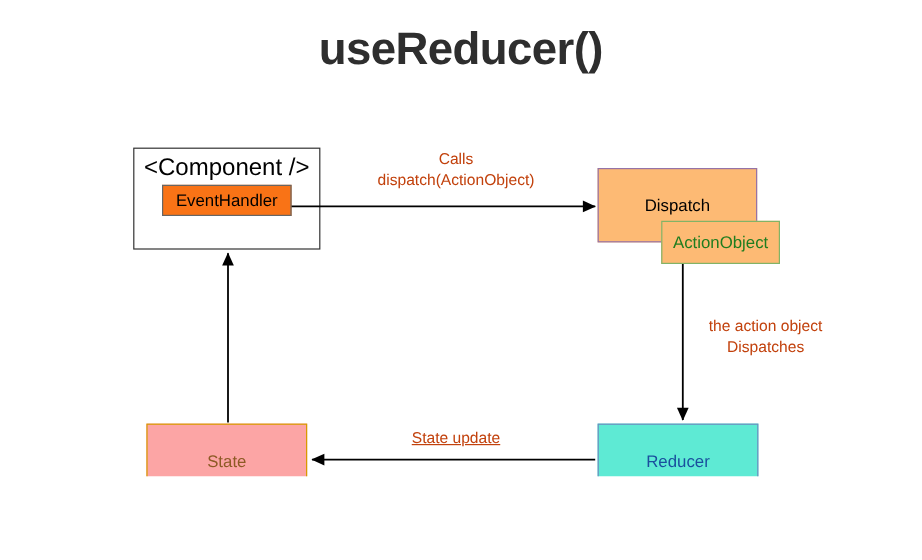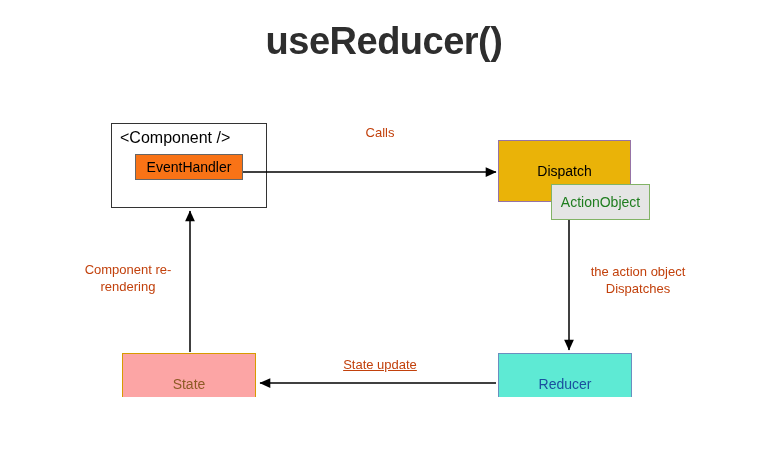--- a/index.html
+++ b/index.html
@@ -31,38 +31,38 @@
   }
   .component-box {
     left: 111px; top: 123px; width: 156px; height: 85px;
     background: #ffffff;
     border: 1.5px solid #333333;
     display: block;
   }
   .component-label {
     position: absolute;
     top: 5px; left: 8px;
-    font-size: 16px;
+    font-size: 20px;
     color: #000000;
   }
   .eventhandler-box {
     left: 135px; top: 154px; width: 108px; height: 26px;
     background: #f97316;
     border: 1.5px solid #666666;
     z-index: 2;
   }
   .dispatch-box {
     left: 498px; top: 140px; width: 133px; height: 62px;
-    background: #eab308;
+    background: #fdba74;
     border: 1.5px solid #9673a6;
     z-index: 1;
   }
   .actionobject-box {
     left: 551px; top: 184px; width: 99px; height: 36px;
-    background: #e5e5e5;
+    background: #fdba74;
     border: 1.5px solid #82b366;
     color: #1f7d1f;
     z-index: 2;
   }
   .reducer-box {
     left: 498px; top: 353px; width: 134px; height: 61px;
     background: #5eead4;
     border: 1.5px solid #6c8ebf;
     color: #1a4f9e;
   }
@@ -116,31 +116,28 @@
   <div class="node reducer-box">
     <span>Reducer</span>
   </div>
 
   <div class="node state-box">
     <span>State</span>
   </div>
 
   <div class="edge-label calls-label">
     <div>Calls</div>
+    <div>dispatch(ActionObject)</div>
   </div>
 
   <div class="edge-label dispatches-label">
     <div>the action object</div>
     <div>Dispatches</div>
   </div>
 
-  <div class="edge-label rerender-label">
-    <div>Component re-</div>
-    <div>rendering</div>
-  </div>
 
   <div class="edge-label stateupdate-label">State update</div>
 
   <svg class="arrows" width="768" height="467" viewBox="0 0 768 467">
     <defs>
       <marker id="arrowhead" viewBox="0 0 12 12" refX="10.5" refY="6" markerWidth="13" markerHeight="13" orient="auto" markerUnits="userSpaceOnUse">
         <path d="M1,1.5 L11,6 L1,10.5 Z" fill="#000000"></path>
       </marker>
     </defs>
 

